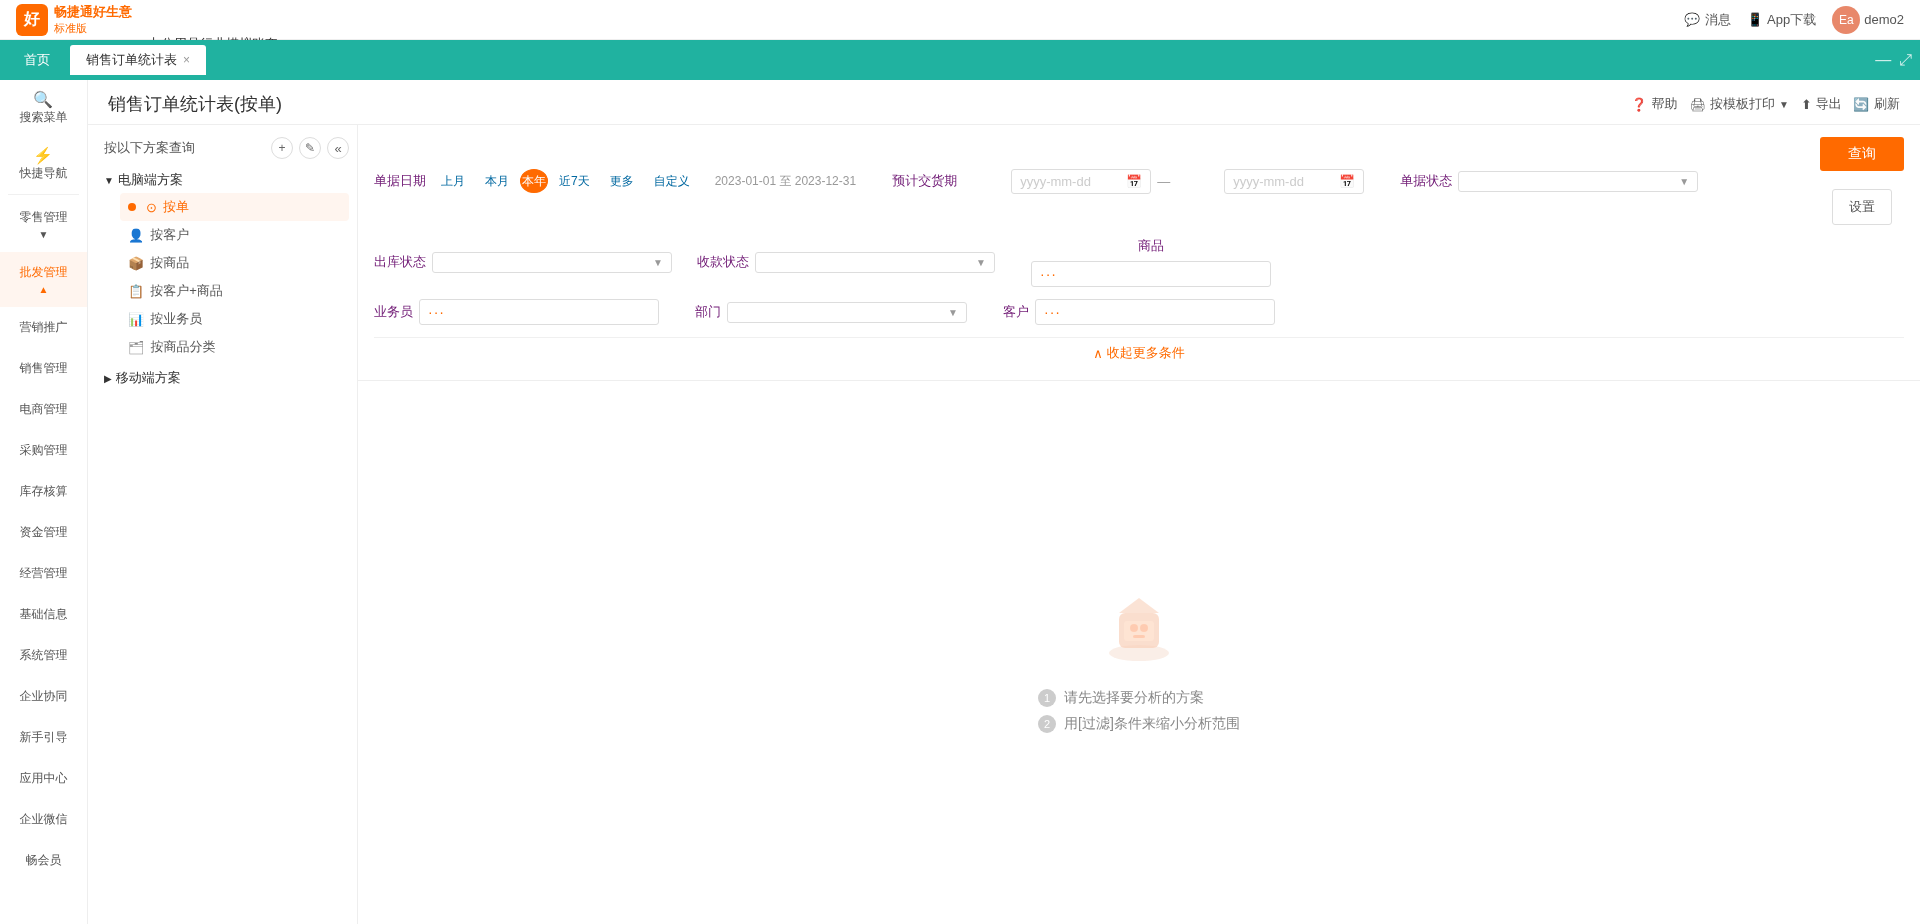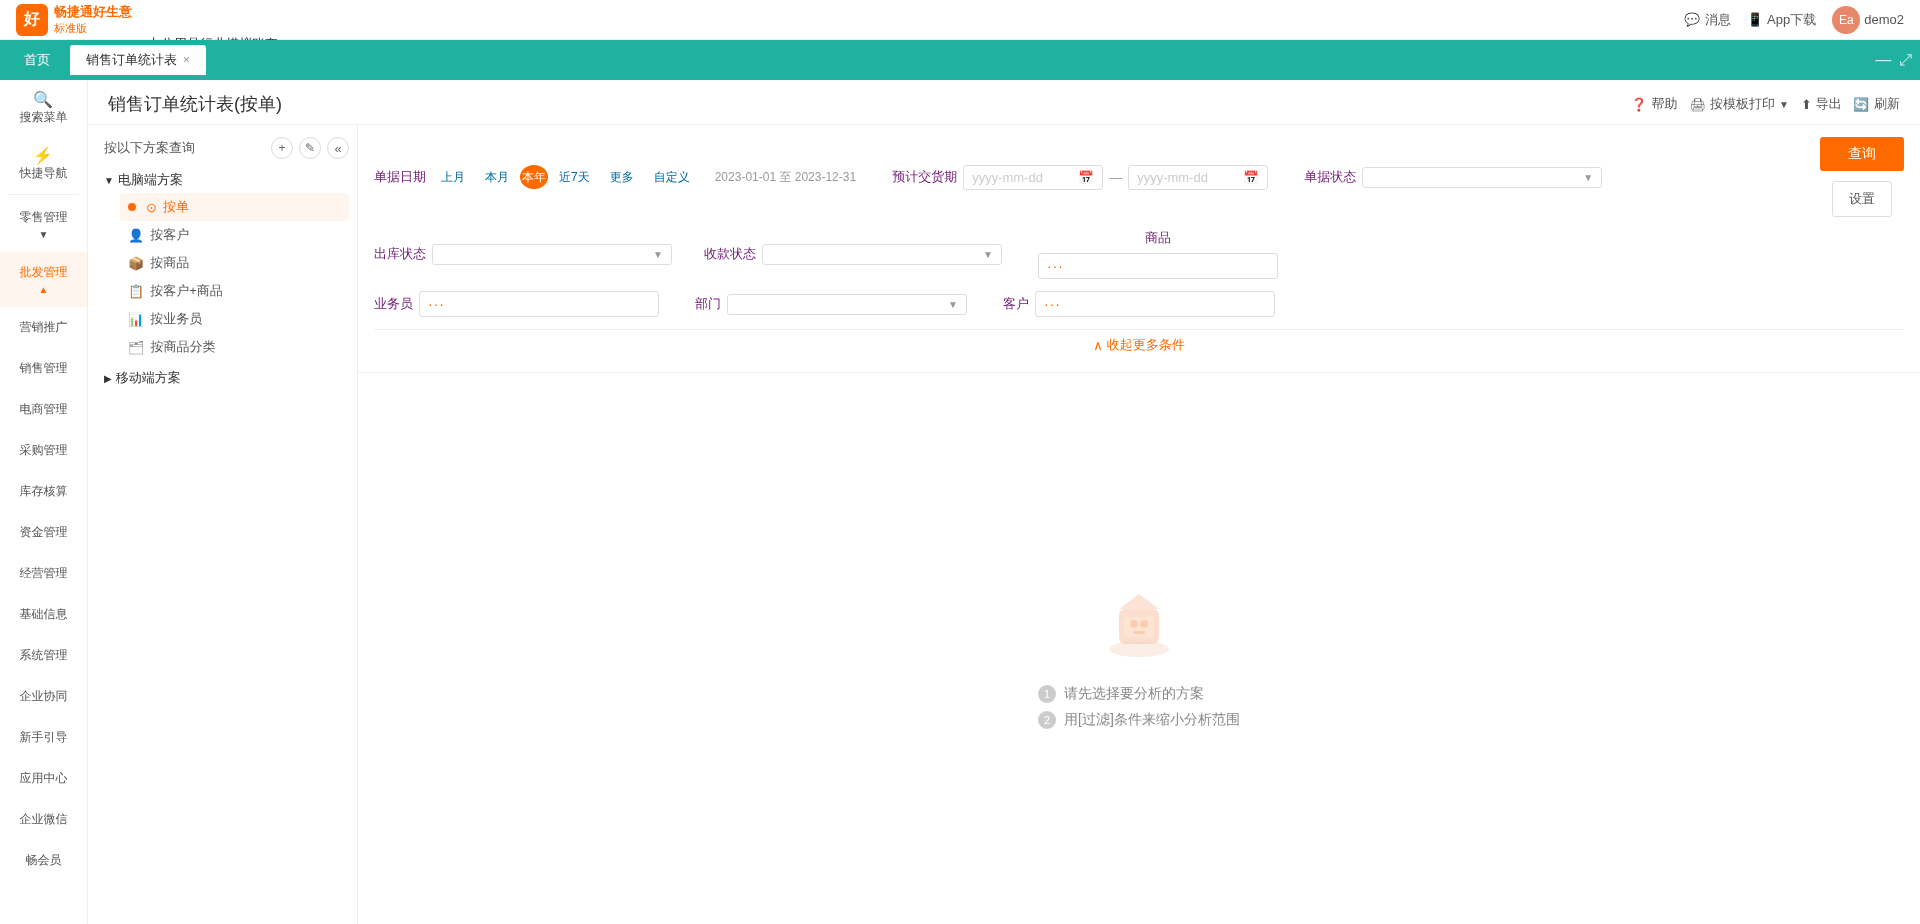--- a/index.html
+++ b/index.html
@@ -62,32 +62,32 @@
     .filter-item { display: flex; align-items: center; gap: 6px; }
     .filter-label { font-size: 13px; color: #701a75; white-space: nowrap; }
     .date-tabs { display: flex; align-items: center; gap: 2px; }
     .date-tab { padding: 3px 8px; font-size: 12px; border-radius: 3px; cursor: pointer; color: #0369a1; border: 1px solid transparent; }
     .date-tab.active { background: #ff6a00; color: #fff; border-color: #ff6a00; border-radius: 50%; width: 28px; height: 24px; display: flex; align-items: center; justify-content: center; padding: 0; font-size: 12px; }
     .date-range-text { font-size: 12px; color: #999; margin-left: 4px; }
 
     .filter-select { display: flex; align-items: center; border: 1px solid #ddd; border-radius: 3px; padding: 4px 8px; min-width: 160px; cursor: pointer; background: #fff; }
     .filter-select-text { flex: 1; font-size: 13px; color: #999; }
     .filter-select-arrow { color: #999; font-size: 10px; }
-    .filter-date-input { display: flex; align-items: flex-end; border: 1px solid #ddd; border-radius: 3px; padding: 4px 8px; min-width: 140px; cursor: pointer; background: #fff; gap: 4px; }
+    .filter-date-input { display: flex; align-items: flex-end; border: 1px solid #ddd; border-radius: 3px; padding: 4px 8px; min-width: 140px; cursor: pointer; background: #fff; gap: 4px; margin-left: 48px; }
     .filter-date-text { flex: 1; font-size: 13px; color: #ccc; }
     .filter-dash { color: #999; }
     .filter-dots { color: #ff6a00; cursor: pointer; font-size: 14px; letter-spacing: 1px; }
     .filter-multiselect { display: flex; align-items: center; border: 1px solid #ddd; border-radius: 3px; padding: 4px 8px; min-width: 220px; cursor: pointer; background: #fff; gap: 4px; }
 
     
     .collapse-bar { display: flex; align-items: center; justify-content: center; padding: 6px; border-top: 1px solid #f0f0f0; margin-top: 4px; cursor: pointer; color: #ff6a00; font-size: 13px; gap: 4px; }
 
     
     .query-btn { background: #ff6a00; color: #fff; border: none; border-radius: 3px; padding: 8px 28px; font-size: 14px; cursor: pointer; }
-    .setting-btn { background: #fff; color: #555; border: 1px solid #ddd; border-radius: 3px; padding: 8px 16px; font-size: 13px; cursor: pointer; display: block; margin-top: 6px; }
+    .setting-btn { background: #fff; color: #555; border: 1px solid #ddd; border-radius: 3px; padding: 8px 16px; font-size: 13px; cursor: pointer; display: block; margin-top: 14px; }
 
     
     .main-panel { display: flex; flex: 1; overflow: hidden; }
     .left-scheme { width: 270px; background: #fff; border-right: 1px solid #eee; flex-shrink: 0; padding: 12px 8px 12px 16px; }
     .right-content { flex: 1; display: flex; flex-direction: column; overflow: hidden; }
 
     
     .filter-panel { background: #fff; padding: 12px 16px; border-bottom: 1px solid #eee; flex-shrink: 0; }
 
     
@@ -336,21 +336,21 @@
             </div>
 
             <div class="filter-row">
               <div class="filter-item">
                 <span class="filter-label">出库状态</span>
                 <div class="filter-select" style="min-width:240px;">
                   <span class="filter-select-text"></span>
                   <span class="filter-select-arrow">▼</span>
                 </div>
               </div>
-              <div class="filter-item" style="margin-left:20px;">
+              <div class="filter-item" style="margin-left:13px;">
                 <span class="filter-label">收款状态</span>
                 <div class="filter-select" style="min-width:240px;">
                   <span class="filter-select-text"></span>
                   <span class="filter-select-arrow">▼</span>
                 </div>
               </div>
               <div class="filter-item" style="margin-left:24px;flex-direction:column;">
                 <span class="filter-label">商品</span>
                 <div class="filter-multiselect" style="min-width:240px;">
                   <span class="filter-dots">···</span>

